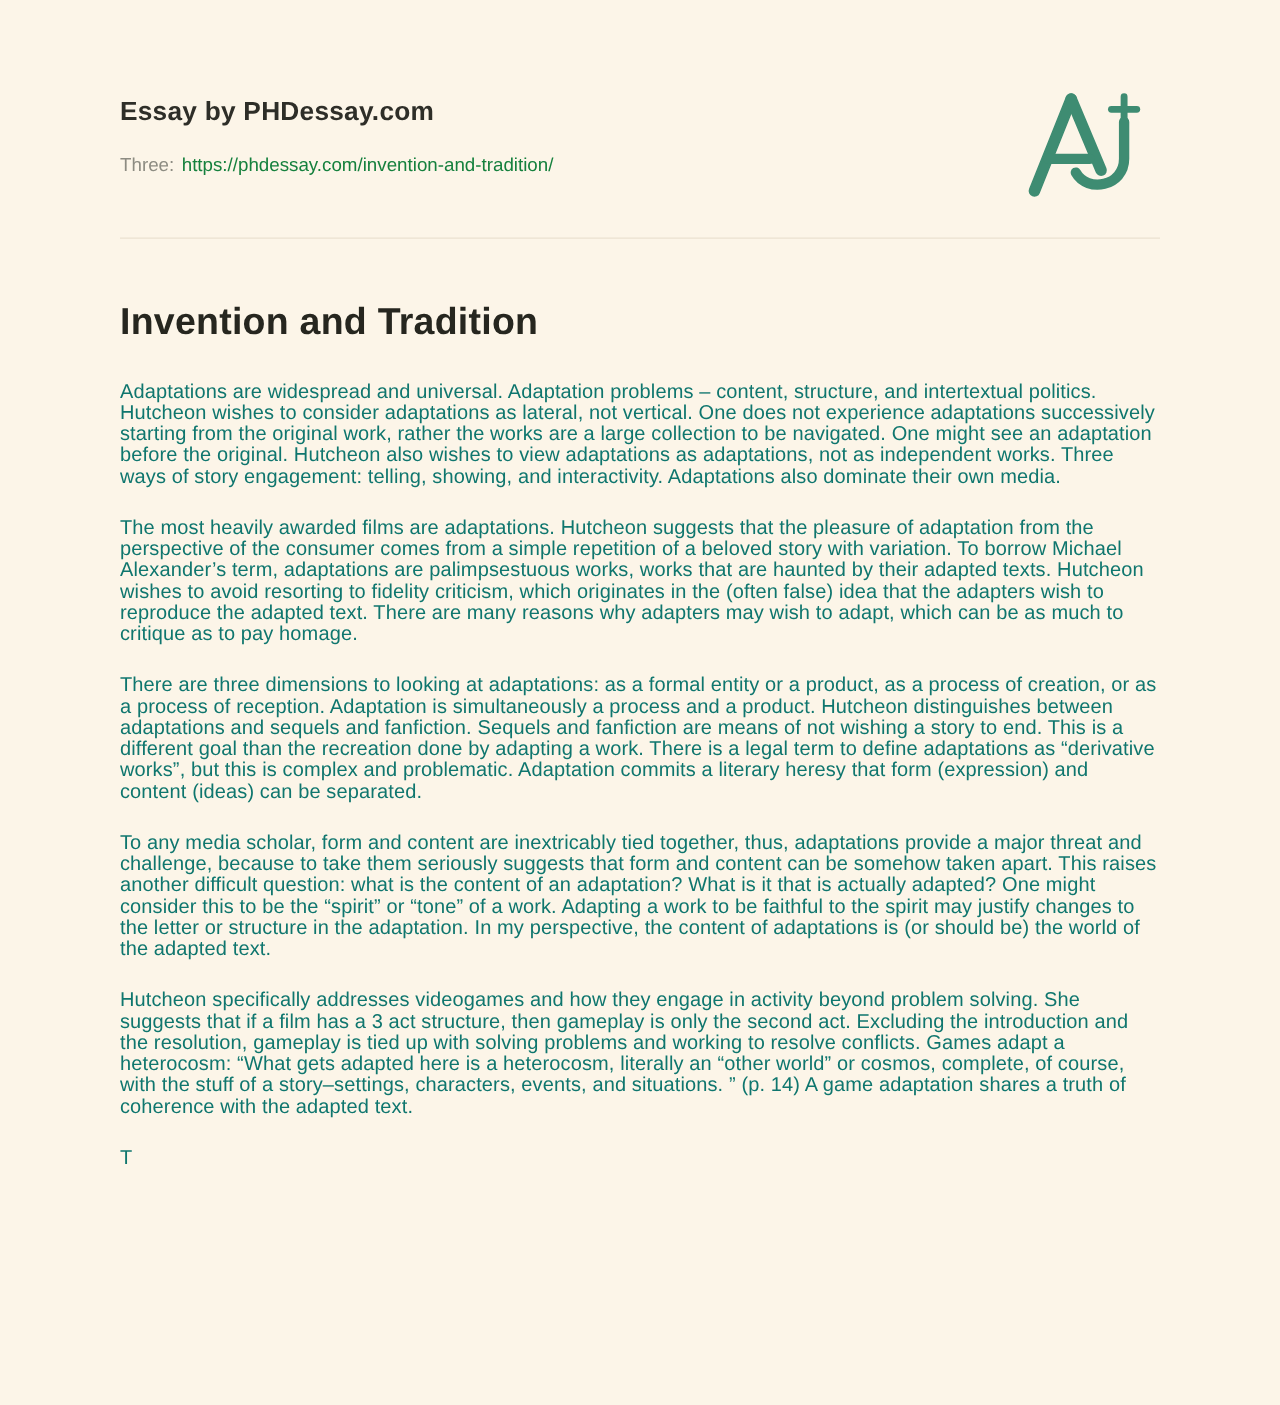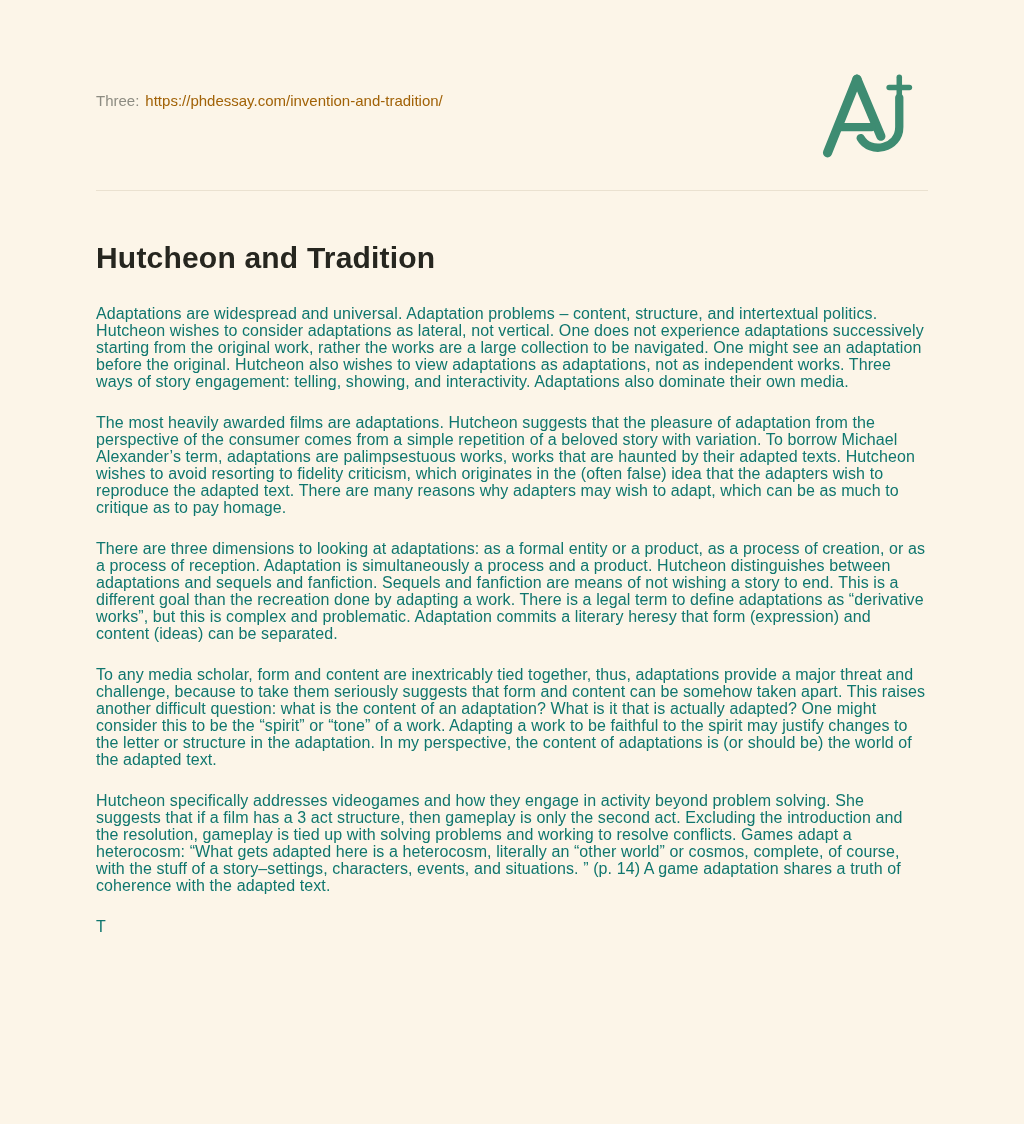--- a/index.html
+++ b/index.html
@@ -36,21 +36,21 @@
   }
   .source-line {
     margin-top: 22px;
     font-size: 15px;
   }
   .source-label {
     color: #8D8C82;
     margin-right: 6px;
   }
   .source-link {
-    color: #a16207;
+    color: #15803d;
     text-decoration: none;
     text-align: center;
   }
   .logo {
     width: 96px;
     height: 92px;
     flex: 0 0 auto;
     margin-right: 12px;
   }
   .divider {
@@ -76,20 +76,21 @@
     letter-spacing: 0.1px;
   }
 </style>
 </head>
 <body>
 
 <div class="page">
 
   <header class="header">
     <div class="header-left">
+      <div class="brand">Essay by PHDessay.com</div>
       <div class="source-line">
         <span class="source-label">Three:</span><a class="source-link" href="#">https://phdessay.com/invention-and-tradition/</a>
       </div>
     </div>
 
     <div class="logo">
       <svg viewBox="0 0 100 100" width="96" height="92" aria-hidden="true">
         <g fill="none" stroke="#3E8C72" stroke-linecap="round" stroke-linejoin="round">
           <path d="M6 90 L38 10" stroke-width="10"></path>
           <path d="M38 10 L64 72" stroke-width="10"></path>
@@ -98,21 +99,21 @@
           <path d="M73 19 H95" stroke-width="6"></path>
           <path d="M84 30 V62 C84 86 52 92 42 74" stroke-width="9"></path>
         </g>
       </svg>
     </div>
   </header>
 
   <hr class="divider">
 
   <main>
-    <h1 class="title">Hutcheon and Tradition</h1>
+    <h1 class="title">Invention and Tradition</h1>
 
     <div class="essay-body">
         <p class="para">Adaptations are widespread and universal. Adaptation problems – content, structure, and intertextual politics. Hutcheon wishes to consider adaptations as lateral, not vertical. One does not experience adaptations successively starting from the original work, rather the works are a large collection to be navigated. One might see an adaptation before the original. Hutcheon also wishes to view adaptations as adaptations, not as independent works. Three ways of story engagement: telling, showing, and interactivity. Adaptations also dominate their own media.</p>
         <p class="para">The most heavily awarded films are adaptations. Hutcheon suggests that the pleasure of adaptation from the perspective of the consumer comes from a simple repetition of a beloved story with variation. To borrow Michael Alexander’s term, adaptations are palimpsestuous works, works that are haunted by their adapted texts. Hutcheon wishes to avoid resorting to fidelity criticism, which originates in the (often false) idea that the adapters wish to reproduce the adapted text. There are many reasons why adapters may wish to adapt, which can be as much to critique as to pay homage.</p>
         <p class="para">There are three dimensions to looking at adaptations: as a formal entity or a product, as a process of creation, or as a process of reception. Adaptation is simultaneously a process and a product. Hutcheon distinguishes between adaptations and sequels and fanfiction. Sequels and fanfiction are means of not wishing a story to end. This is a different goal than the recreation done by adapting a work. There is a legal term to define adaptations as “derivative works”, but this is complex and problematic. Adaptation commits a literary heresy that form (expression) and content (ideas) can be separated.</p>
         <p class="para">To any media scholar, form and content are inextricably tied together, thus, adaptations provide a major threat and challenge, because to take them seriously suggests that form and content can be somehow taken apart. This raises another difficult question: what is the content of an adaptation? What is it that is actually adapted? One might consider this to be the “spirit” or “tone” of a work. Adapting a work to be faithful to the spirit may justify changes to the letter or structure in the adaptation. In my perspective, the content of adaptations is (or should be) the world of the adapted text.</p>
         <p class="para">Hutcheon specifically addresses videogames and how they engage in activity beyond problem solving. She suggests that if a film has a 3 act structure, then gameplay is only the second act. Excluding the introduction and the resolution, gameplay is tied up with solving problems and working to resolve conflicts. Games adapt a heterocosm: “What gets adapted here is a heterocosm, literally an “other world” or cosmos, complete, of course, with the stuff of a story–settings, characters, events, and situations. ” (p. 14) A game adaptation shares a truth of coherence with the adapted text.</p>
         <p class="para">T</p>
       </div>
   </main>

